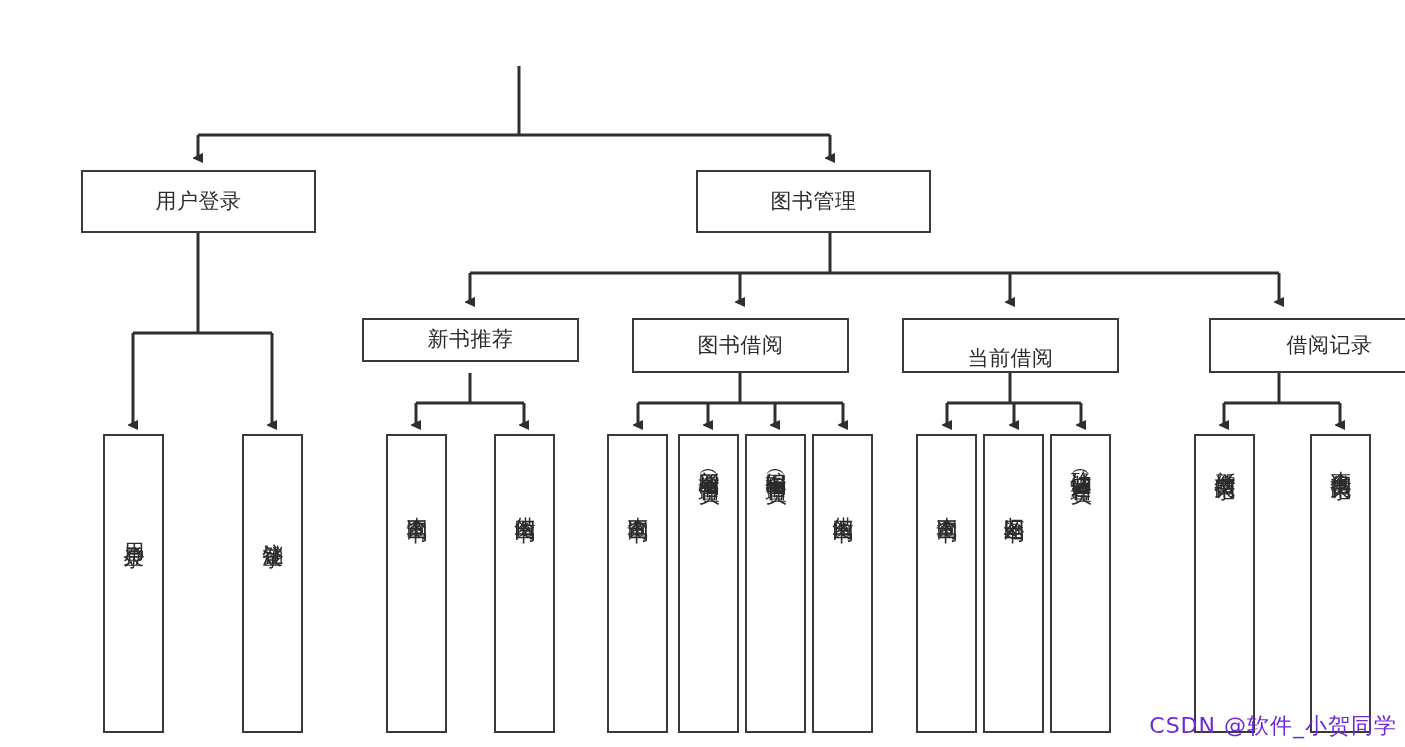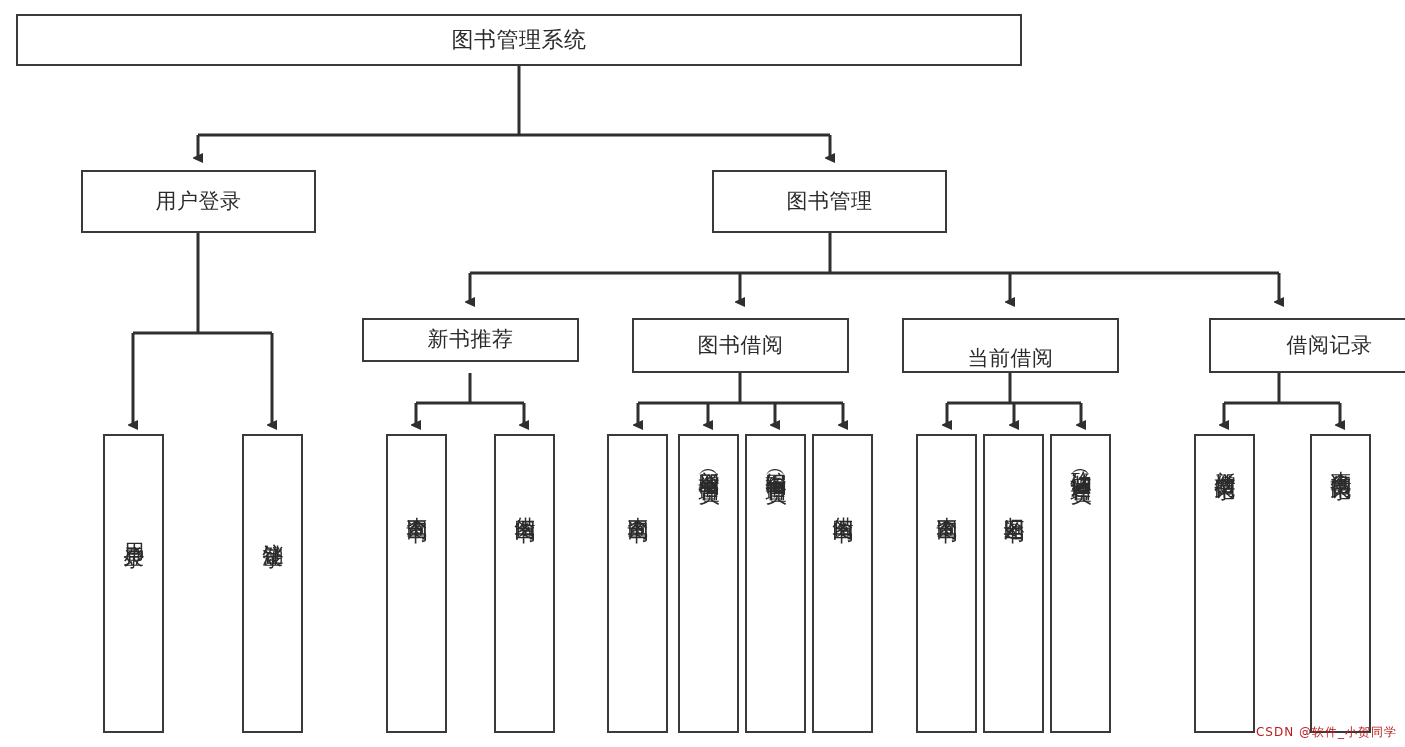--- a/index.html
+++ b/index.html
@@ -59,22 +59,22 @@
   .node.vertical.tall .label{
     margin-top:6px;
   }
   .node.vertical.short .label{
     margin-top:78px;
   }
   .watermark{
     position:absolute;
     right:8px;
     bottom:6px;
-    font-size:12px;
-    color:#b91c1c;
+    font-size:22px;
+    color:#6d28d9;
     letter-spacing:1px;
     white-space:nowrap;
     user-select:none;
   }
 </style>
 </head>
 <body>
 
 <div id="canvas">
 
@@ -121,28 +121,25 @@
       <path d="M1014,403 L1014,425" marker-end="url(#arrow)"></path>
       <path d="M1081,403 L1081,425" marker-end="url(#arrow)"></path>
 
       <path d="M1279,373 L1279,403"></path>
       <path d="M1224,403 L1340,403"></path>
       <path d="M1224,403 L1224,425" marker-end="url(#arrow)"></path>
       <path d="M1340,403 L1340,425" marker-end="url(#arrow)"></path>
     </g>
   </svg>
 
-  <div class="node horizontal root" style="left:16px;top:14px;width:1006px;height:52px;">
-    <span class="label">图书管理系统</span>
-  </div>
 
   <div class="node horizontal" style="left:81px;top:170px;width:235px;height:63px;">
     <span class="label">用户登录</span>
   </div>
-  <div class="node horizontal" style="left:712px;top:170px;width:235px;height:63px;">
+  <div class="node horizontal" style="left:696px;top:170px;width:235px;height:63px;">
     <span class="label">图书管理</span>
   </div>
 
   <div class="node horizontal" style="left:362px;top:318px;width:217px;height:44px;">
     <span class="label">新书推荐</span>
   </div>
   <div class="node horizontal" style="left:632px;top:318px;width:217px;height:55px;text-align:center;">
     <span class="label">图书借阅</span>
   </div>
   <div class="node horizontal" style="left:902px;top:318px;width:217px;height:55px;align-items:flex-end;">

